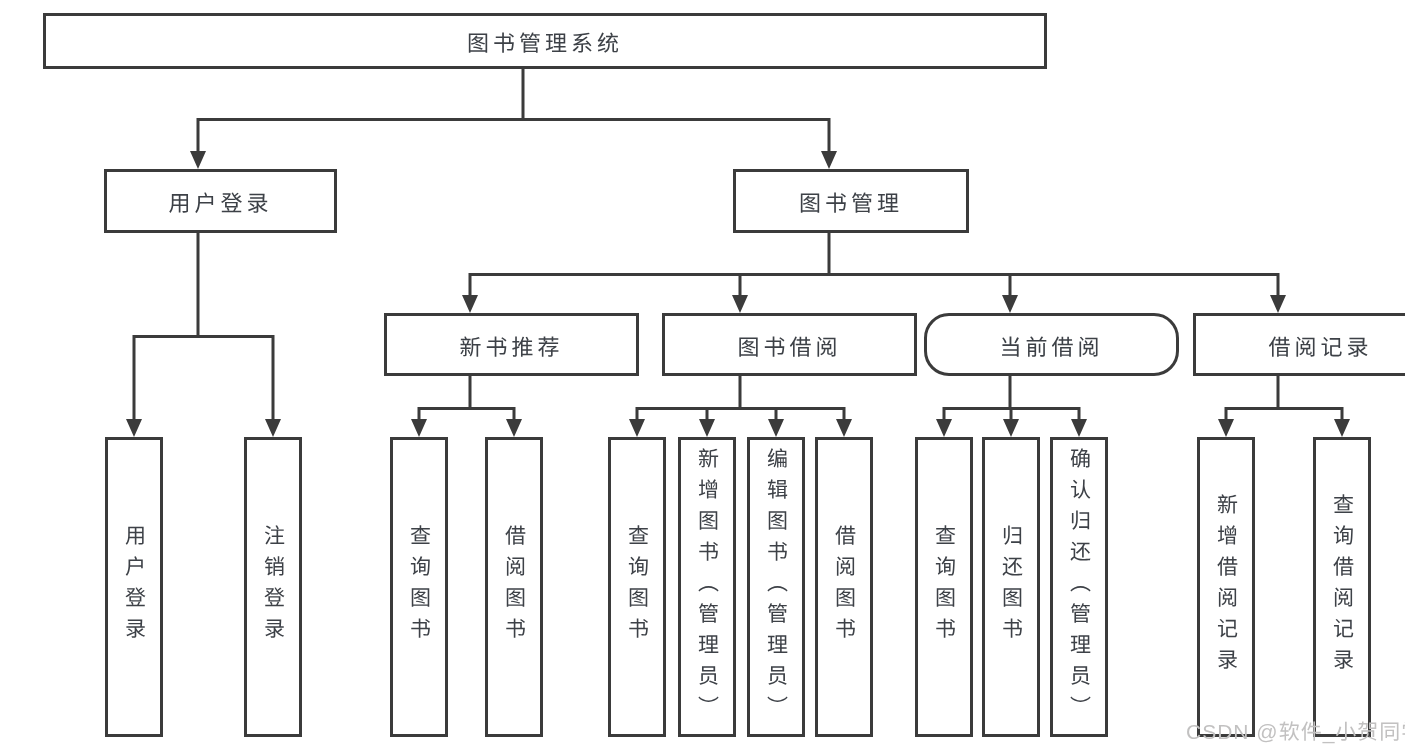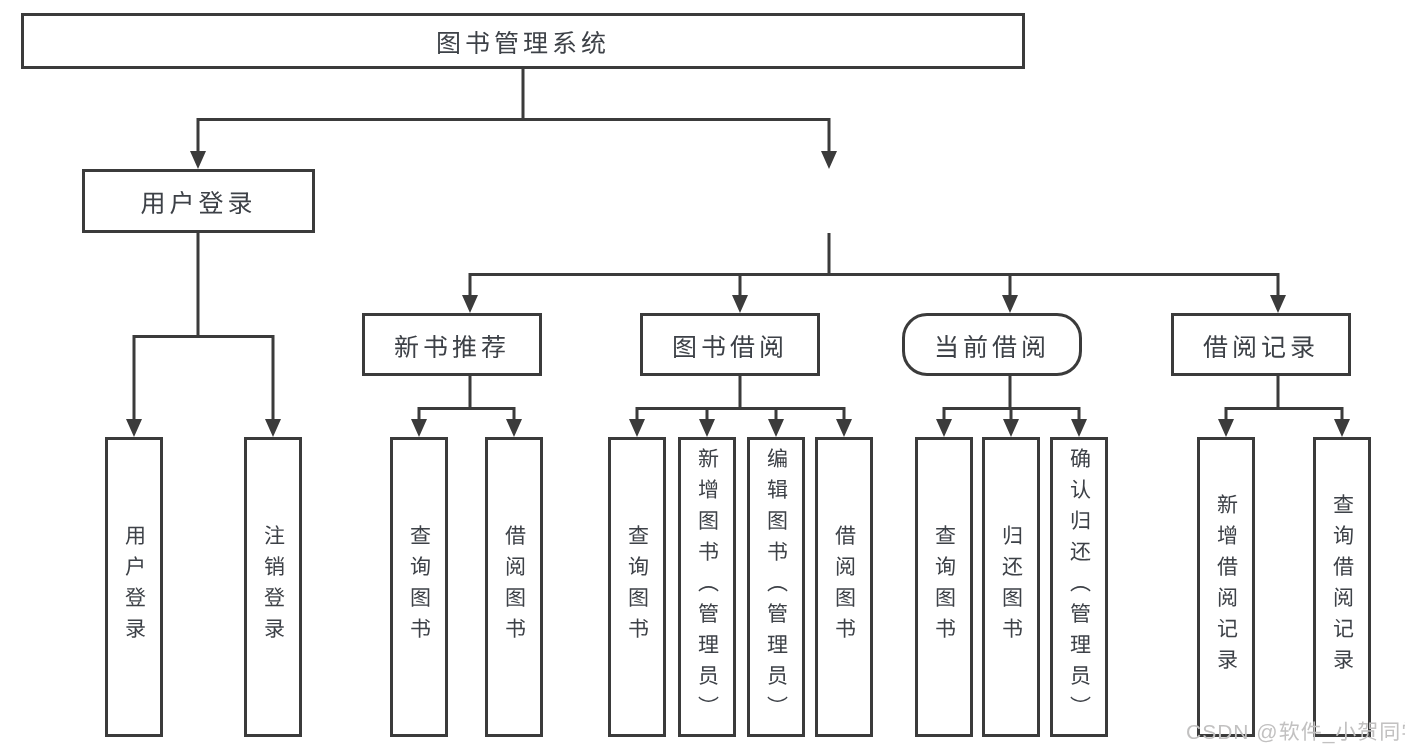--- a/index.html
+++ b/index.html
@@ -19,26 +19,27 @@
   #wires{position:absolute;left:0;top:0;width:1405px;height:747px;pointer-events:none;}
   #wires .ln{stroke:var(--line);stroke-width:3;fill:none;}
   #wires .ar{fill:var(--line);stroke:none;}
   .h-node{
     position:absolute;
     box-sizing:border-box;
     border:3px solid var(--line);
     background:var(--bg);
     display:flex;align-items:center;justify-content:center;
     color:var(--text);
-    font-size:25px;letter-spacing:4px;
+    font-size:22px;letter-spacing:4px;
     white-space:nowrap;
+    margin-left:22px;
   }
   .root-node{left:21px;top:13px;width:1004px;height:56px;}
   .lv2{top:169px;height:64px;}
-  .lv3{top:313px;height:63px;width:180px;}
+  .lv3{top:313px;height:63px;width:255px;}
   .v-node{
     position:absolute;
     top:437px;width:58px;height:300px;
     box-sizing:border-box;
     border:3px solid var(--line);
     background:var(--bg);
     display:flex;align-items:center;justify-content:center;
     color:var(--text);
   }
   .v-node span{
@@ -95,20 +96,23 @@
     </g>
   </svg>
 
   <div class="h-node root-node">
     <span>图书管理系统</span>
   </div>
 
   <div class="h-node lv2" style="left:82px;width:233px;">
     <span>用户登录</span>
   </div>
+  <div class="h-node lv2" style="left:711px;width:236px;">
+    <span>图书管理</span>
+  </div>
 
   <div class="h-node lv3" style="left:362px;">
     <span>新书推荐</span>
   </div>
   <div class="h-node lv3" style="left:640px;">
     <span>图书借阅</span>
   </div>
   <div class="h-node lv3" style="left:902px;border-radius:25px;">
     <span>当前借阅</span>
   </div>

